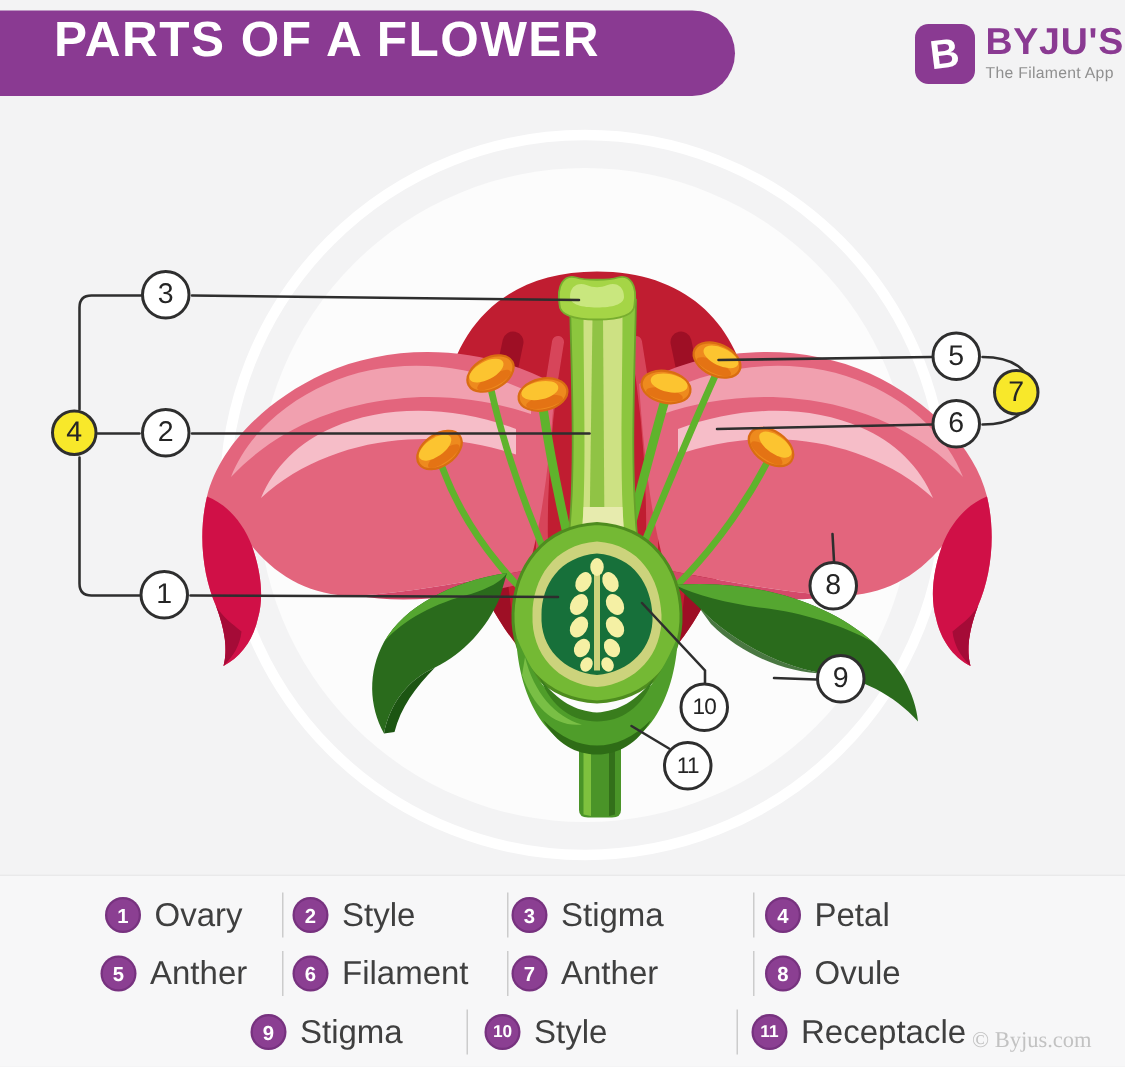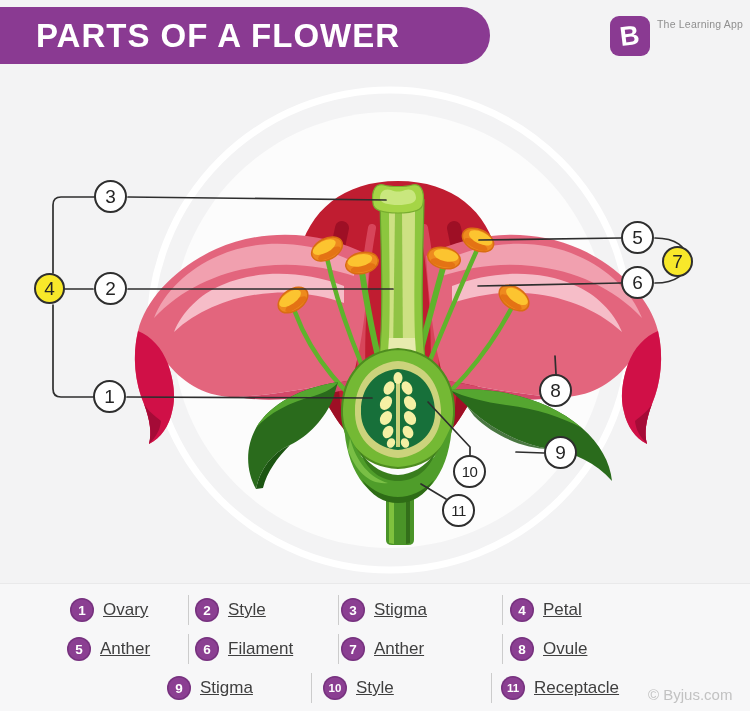--- a/index.html
+++ b/index.html
@@ -9,21 +9,21 @@
     font-family:"Liberation Sans", sans-serif;
     -webkit-font-smoothing:antialiased;
   }
   .stage { position:relative; width:750px; height:711px; overflow:hidden; background:#f3f3f4; }
   svg.art { position:absolute; left:0; top:0; }
 
   
   .header {
     position:absolute; left:0; top:7px; width:490px; height:57px;
     background:#8a3a92; border-radius:0 30px 30px 0;
-    display:flex; align-items:center;
+    display:flex; align-items:flex-start;
   }
   .header h1 {
     margin:0 0 0 36px; font-size:33px; font-weight:800; color:#ffffff;
     letter-spacing:1px; white-space:nowrap;
   }
 
   
   .brand { position:absolute; left:610px; top:16px; display:flex; gap:7px; align-items:flex-start; }
   .brand-badge {
     width:40px; height:40px; background:#8a3a92; border-radius:9px;
@@ -46,24 +46,24 @@
   .legend {
     position:absolute; left:0; top:583px; width:750px; height:128px;
     background:#f7f7f8; border-top:1px solid #e9e9ea;
   }
   .li { position:absolute; display:flex; align-items:center; gap:9px; height:24px; }
   .ln {
     width:24px; height:24px; border-radius:50%; background:#8b3f92; color:#fff;
     font-size:13.5px; font-weight:bold; display:flex; align-items:center; justify-content:center;
     box-shadow: inset 0 0 0 1.5px rgba(60,10,70,.25); flex:0 0 auto;
   }
-  .ll { font-size:17px; color:#3f3f3f; white-space:nowrap;text-decoration:underline; }
+  .ll { font-size:22px; color:#3f3f3f; white-space:nowrap; }
   .ldiv { position:absolute; width:1px; height:30px; background:#cccccc; }
 
-  .copyright { position:absolute; left:648px; top:686px; font-size:15px; color:#c2c2c2; }
+  .copyright { position:absolute; left:648px; top:686px; font-size:15px; color:#c2c2c2;font-family:Liberation Serif, serif; }
 </style>
 </head>
 <body>
 
 <div class="stage">
 
   <svg class="art" width="750" height="711" viewBox="0 0 750 711">
     <defs>
       <path id="domePath" d="M 398,181 C 340,181 306,214 297,262 C 291,296 298,338 313,374 C 326,406 342,430 356,442 L 440,442 C 454,430 470,406 483,374 C 498,338 505,296 499,262 C 490,214 456,181 398,181 Z"></path>
       <clipPath id="domeClip">
@@ -213,21 +213,22 @@
 
   <div class="header">
     <h1>PARTS OF A FLOWER</h1>
   </div>
 
   <div class="brand">
     <div class="brand-badge">
       <span class="brand-b">B</span>
     </div>
     <div class="brand-text">
-      <div class="brand-tagline">The Learning App</div>
+      <div class="brand-name">BYJU'S</div>
+      <div class="brand-tagline">The Filament App</div>
     </div>
   </div>
 
   <div class="badge" style="left:93px;top:380px">1</div>
   <div class="badge" style="left:94px;top:272px">2</div>
   <div class="badge" style="left:94px;top:180px">3</div>
   <div class="badge yellow" style="left:34px;top:273px">4</div>
   <div class="badge" style="left:621px;top:221px">5</div>
   <div class="badge" style="left:621px;top:266px">6</div>
   <div class="badge yellow" style="left:662px;top:246px">7</div>

